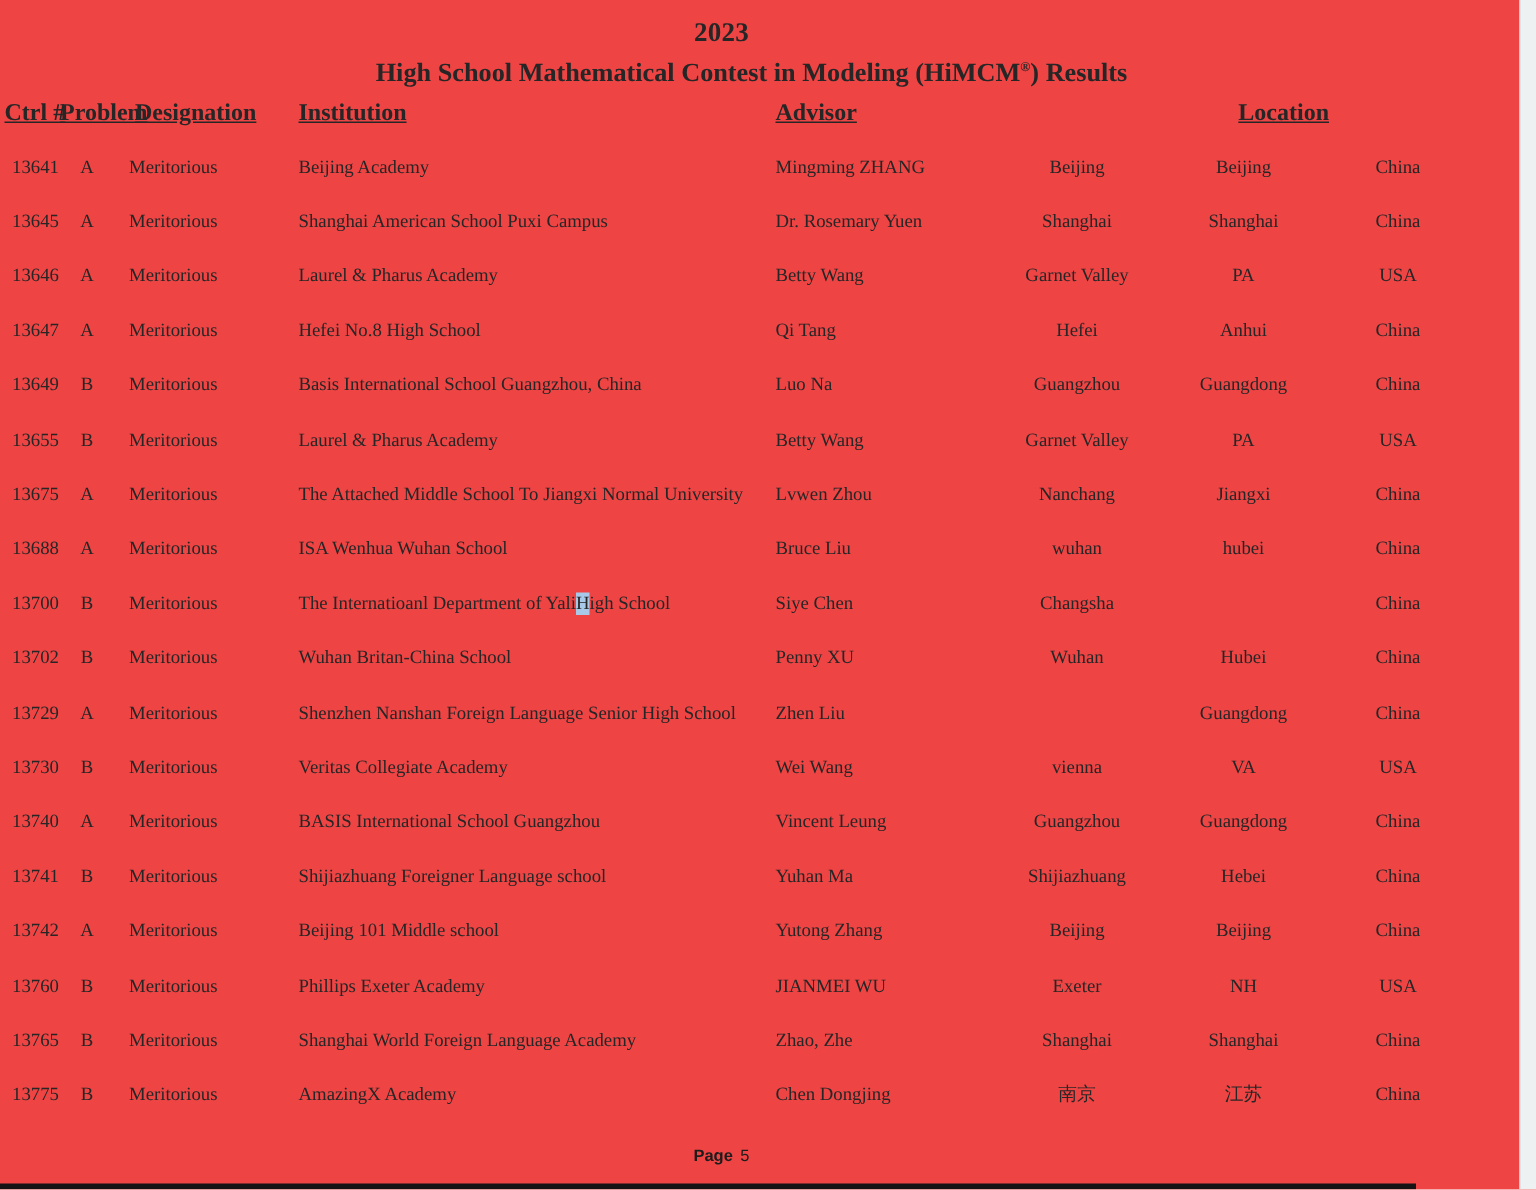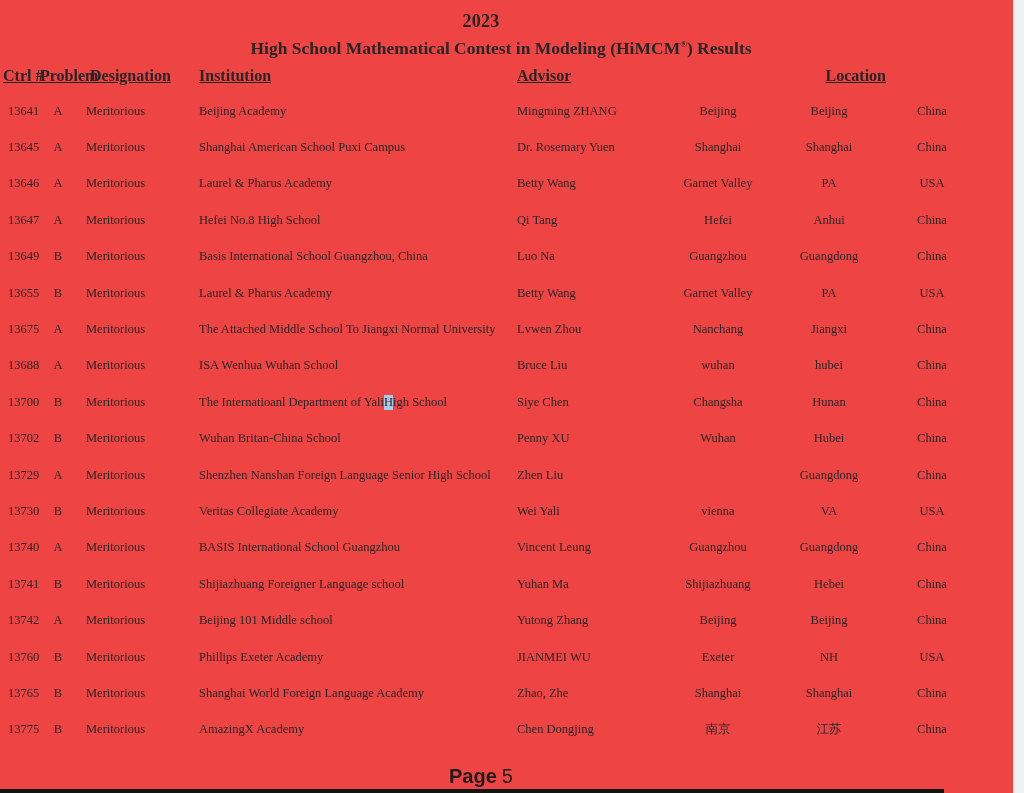--- a/index.html
+++ b/index.html
@@ -30,21 +30,21 @@
   .c-designation{left:86px;}
   .c-institution{left:199px;}
   .c-advisor{left:517px;}
   .c-city{left:650px;width:136px;justify-content:center;}
   .c-location{left:772px;width:114px;justify-content:center;}
   .c-country{left:886px;width:92px;justify-content:center;}
   .hl{background:#a9c9e9;}
   
   .footer{
     position:absolute;top:765px;left:0;width:962px;text-align:center;
-    font-family:"Liberation Sans","DejaVu Sans",sans-serif;font-size:20px;color:#1c1c1c;
+    font-family:"Liberation Sans","DejaVu Sans",sans-serif;font-size:11px;color:#1c1c1c;
   }
   .pg-label{font-weight:bold;}
   .pg-num{margin-left:5px;font-weight:normal;}
   
   .gutter{position:absolute;top:0;right:0;width:10px;height:793px;background:#eef1f2;border-left:1px solid #dde2e4;}
   .bottom-bar{position:absolute;left:0;bottom:0;width:944px;height:4px;background:#141414;}
 </style>
 </head>
 <body>
 
@@ -149,21 +149,20 @@
         <div class="cell c-ctrl">13700</div>
         <div class="cell c-problem">B</div>
         <div class="cell c-designation">Meritorious</div>
         <div class="cell c-institution">
           <span>The Internatioanl Department of Yali </span>
           <span class="hl" style="background: rgb(169, 201, 233);">H</span>
           <span>igh School</span>
         </div>
         <div class="cell c-advisor">Siye Chen</div>
         <div class="cell c-city">Changsha</div>
-        <div class="cell c-location">Hunan</div>
         <div class="cell c-country">China</div>
       </div>
       <div class="row">
         <div class="cell c-ctrl">13702</div>
         <div class="cell c-problem">B</div>
         <div class="cell c-designation">Meritorious</div>
         <div class="cell c-institution">Wuhan Britan-China School</div>
         <div class="cell c-advisor">Penny XU</div>
         <div class="cell c-city">Wuhan</div>
         <div class="cell c-location">Hubei</div>
@@ -176,21 +175,21 @@
         <div class="cell c-institution">Shenzhen Nanshan Foreign Language Senior High School</div>
         <div class="cell c-advisor">Zhen Liu</div>
         <div class="cell c-location">Guangdong</div>
         <div class="cell c-country">China</div>
       </div>
       <div class="row">
         <div class="cell c-ctrl">13730</div>
         <div class="cell c-problem">B</div>
         <div class="cell c-designation">Meritorious</div>
         <div class="cell c-institution">Veritas Collegiate Academy</div>
-        <div class="cell c-advisor">Wei Yali</div>
+        <div class="cell c-advisor">Wei Wang</div>
         <div class="cell c-city">vienna</div>
         <div class="cell c-location">VA</div>
         <div class="cell c-country">USA</div>
       </div>
       <div class="row">
         <div class="cell c-ctrl">13740</div>
         <div class="cell c-problem">A</div>
         <div class="cell c-designation">Meritorious</div>
         <div class="cell c-institution">BASIS International School Guangzhou</div>
         <div class="cell c-advisor">Vincent Leung</div>

